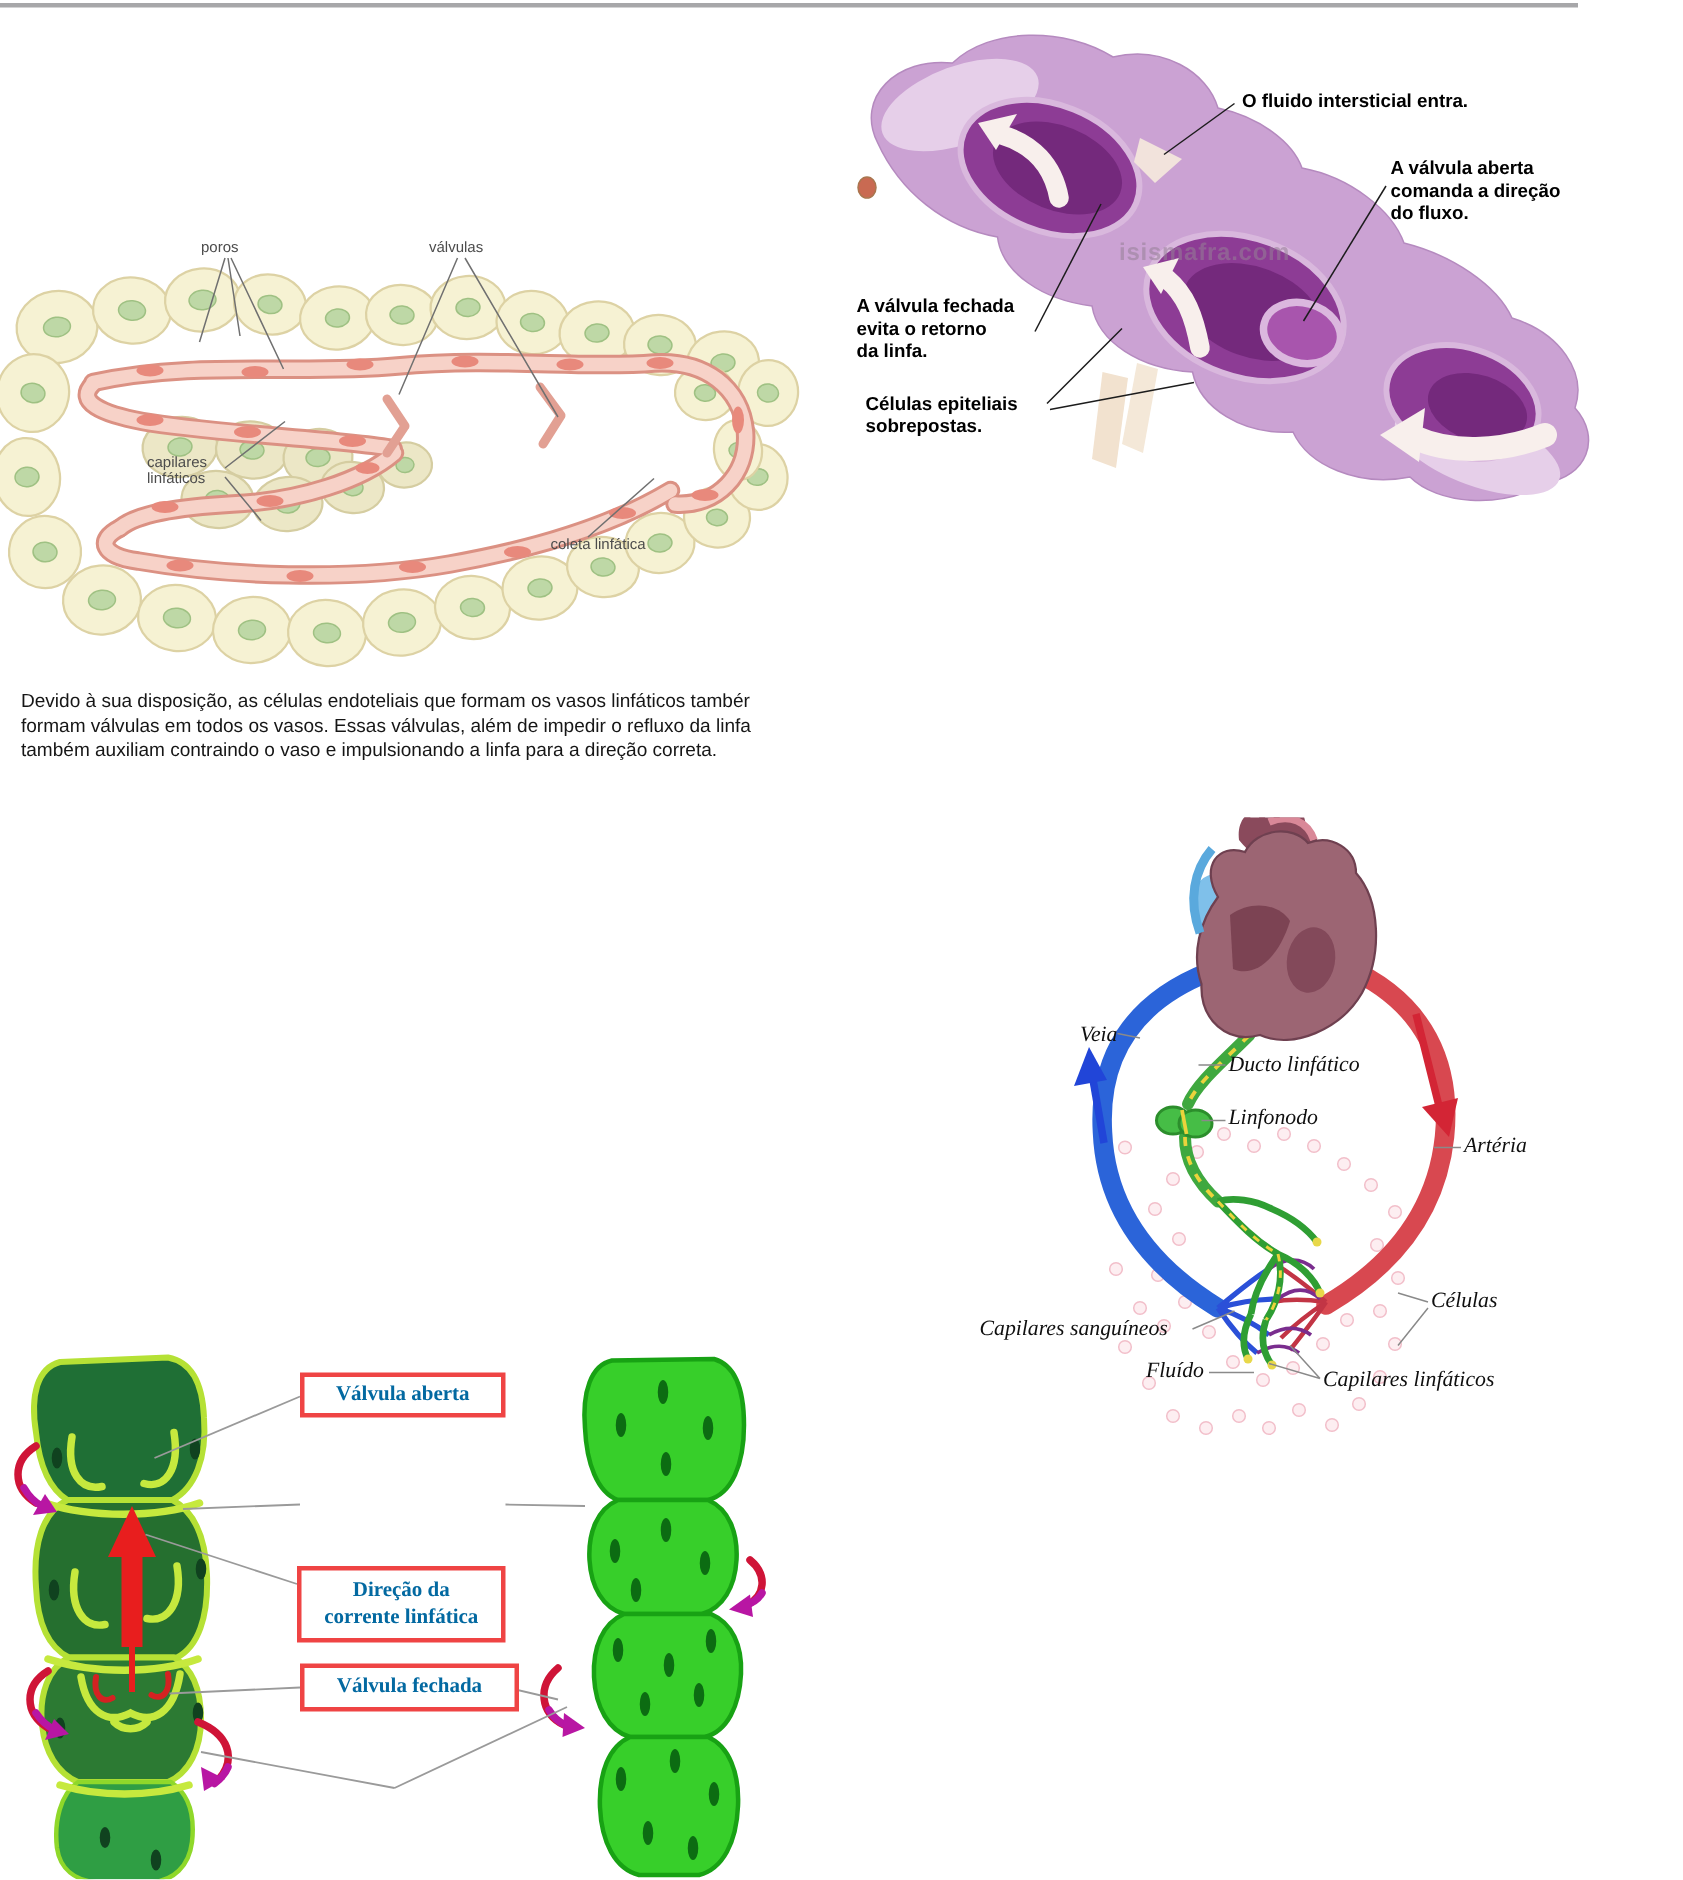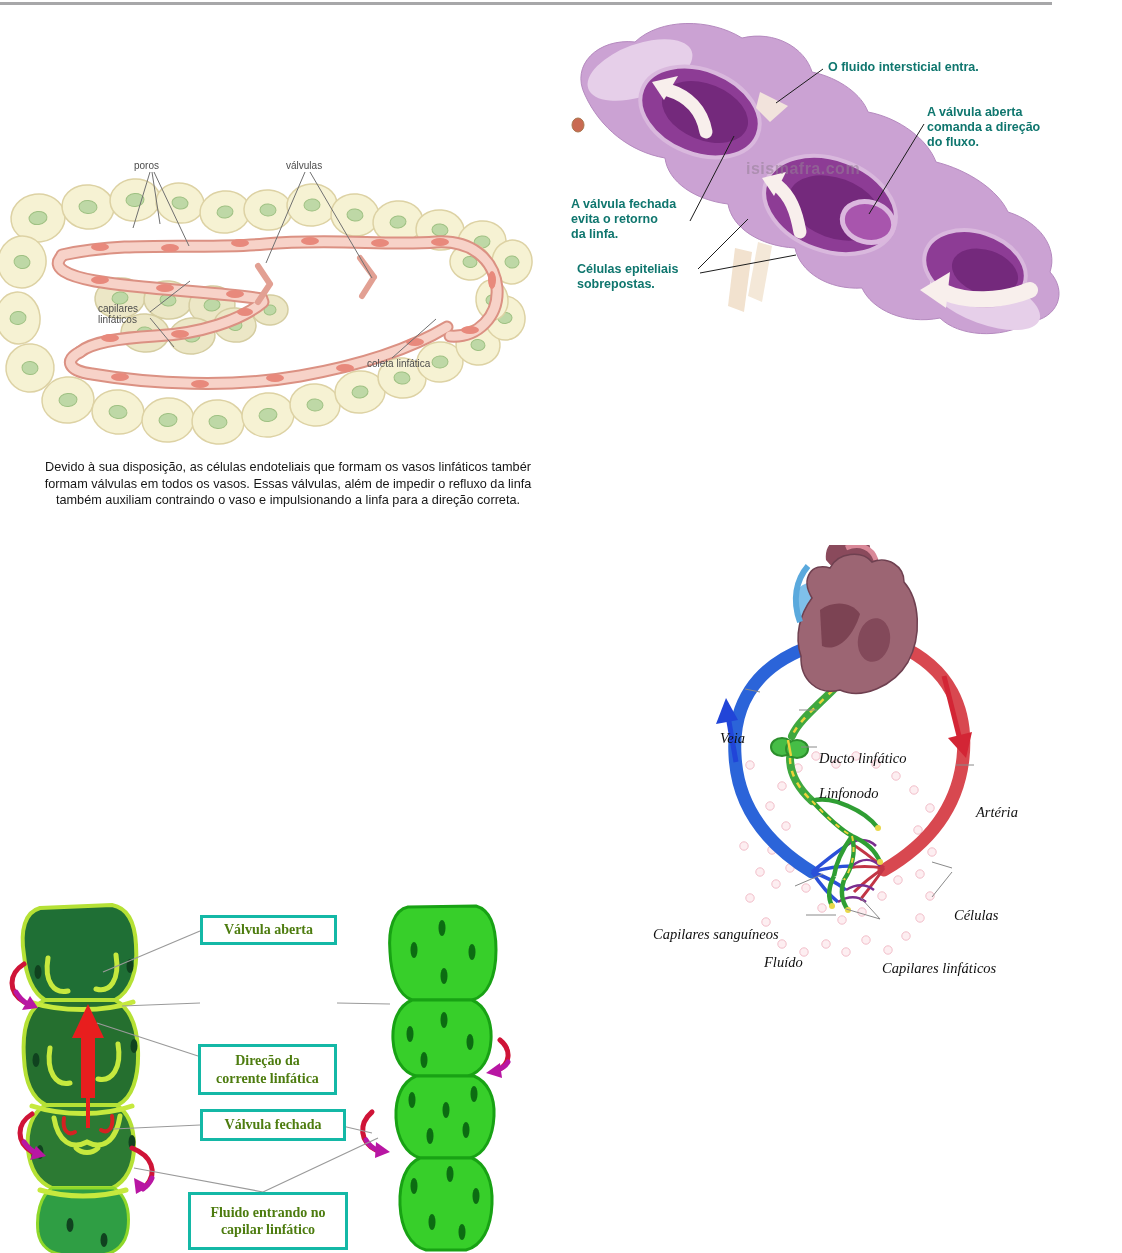--- a/index.html
+++ b/index.html
@@ -2,30 +2,30 @@
 <html><head>
 <meta charset="utf-8">
 <style>
   html,body{margin:0;padding:0;background:#fff;}
   .page{position:relative;width:1122px;height:1253px;background:#ffffff;
         font-family:"Liberation Sans",sans-serif;overflow:hidden;}
   .top-rule{position:absolute;left:0;top:2px;width:1052px;height:3px;background:#a7a7a9;}
   svg{position:absolute;display:block;}
   .lbl{position:absolute;white-space:pre-line;}
   .lbl-a{font-size:10px;color:#4c4c4c;}
-  .lbl-b{font-size:12.5px;font-weight:bold;color:#0f766e;line-height:1.18;}
+  .lbl-b{font-size:12.5px;font-weight:bold;color:#000000;line-height:1.18;}
   .watermark{position:absolute;font-size:16px;font-weight:bold;color:rgba(150,128,150,.55);
              letter-spacing:.5px;}
-  .lbl-c{font-family:"Liberation Serif",serif;font-style:italic;font-size:14.5px;color:#0f0f0f;margin-top:48px;}
+  .lbl-c{font-family:"Liberation Serif",serif;font-style:italic;font-size:14.5px;color:#0f0f0f;}
   .caption{position:absolute;left:14px;top:459px;width:548px;margin:0;font-size:12.7px;
-           line-height:16.6px;color:#161616;white-space:pre-line;text-align:center;}
-  .dbox{position:absolute;border:3px solid #14b8a6;background:#fff;box-sizing:border-box;
+           line-height:16.6px;color:#161616;white-space:pre-line;}
+  .dbox{position:absolute;border:3px solid #ef4444;background:#fff;box-sizing:border-box;
         display:flex;align-items:center;justify-content:center;text-align:center;
         font-family:"Liberation Serif",serif;font-weight:bold;font-size:14px;line-height:1.22;
-        color:#4d7c0f;white-space:pre-line;}
+        color:#0369a1;white-space:pre-line;}
   
   .cellA{fill:#f6f2d3;stroke:#ddd2a4;stroke-width:1.5;}
   .cellA2{fill:#ece7c6;stroke:#d5cda1;stroke-width:1.5;}
   .nuc{fill:#bed8a6;stroke:#9fc183;stroke-width:1;}
   .bandO{fill:none;stroke:#db9183;stroke-width:13;stroke-linecap:round;}
   .bandI{fill:none;stroke:#f7d2c8;stroke-width:9;stroke-linecap:round;}
   .vnuc{fill:#e8897c;}
   .leadA{stroke:#707070;stroke-width:1;fill:none;}
   .chev{stroke:#e2a093;stroke-width:6;fill:none;stroke-linecap:round;}
   
@@ -506,16 +506,14 @@
       <path class="leadD" d="M 200 1003 L 122 1006 M 337 1003 L 390 1004"></path>
       <path class="leadD" d="M 198 1056 L 97 1023"></path>
       <path class="leadD" d="M 200 1125 L 113 1129 M 338 1125 L 372 1133"></path>
       <path class="leadD" d="M 263 1192 L 134 1168 M 263 1192 L 378 1138"></path>
     </g>
   </svg>
   <div class="dbox" style="left:200px;top:915px;width:137px;height:30px">Válvula aberta</div>
   <div class="dbox" style="left:198px;top:1044px;width:139px;height:51px">Direção da
 corrente linfática</div>
   <div class="dbox" style="left:200px;top:1109px;width:146px;height:32px">Válvula fechada</div>
-  <div class="dbox" style="left:188px;top:1192px;width:160px;height:58px">Fluido entrando no
-capilar linfático</div>
 
 </div>
 
 </body></html>

